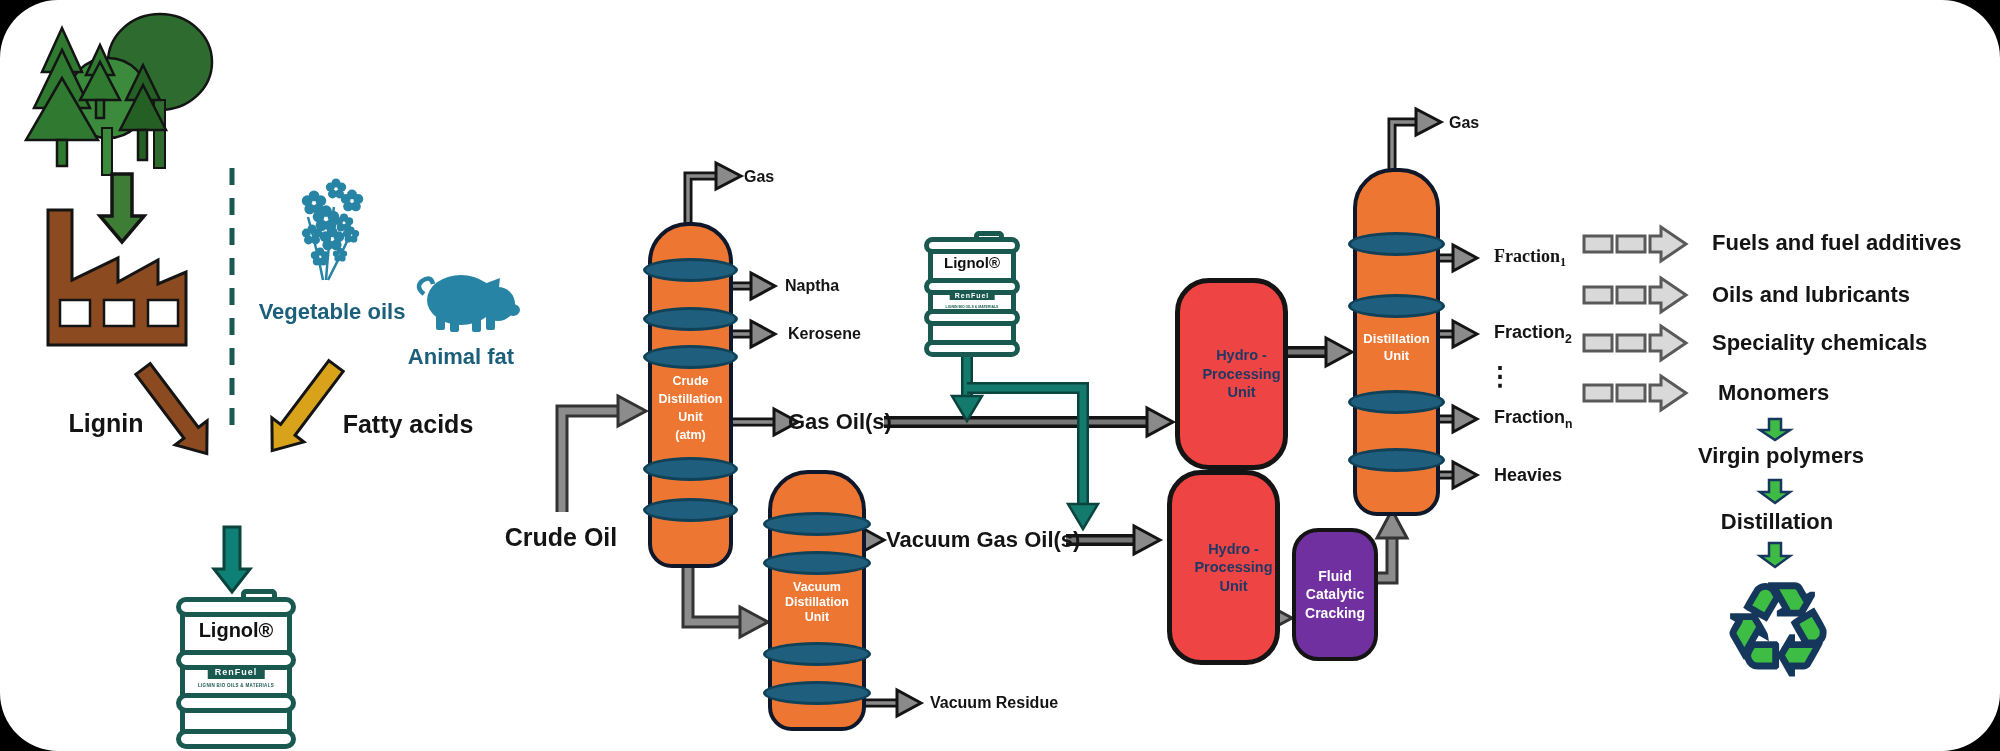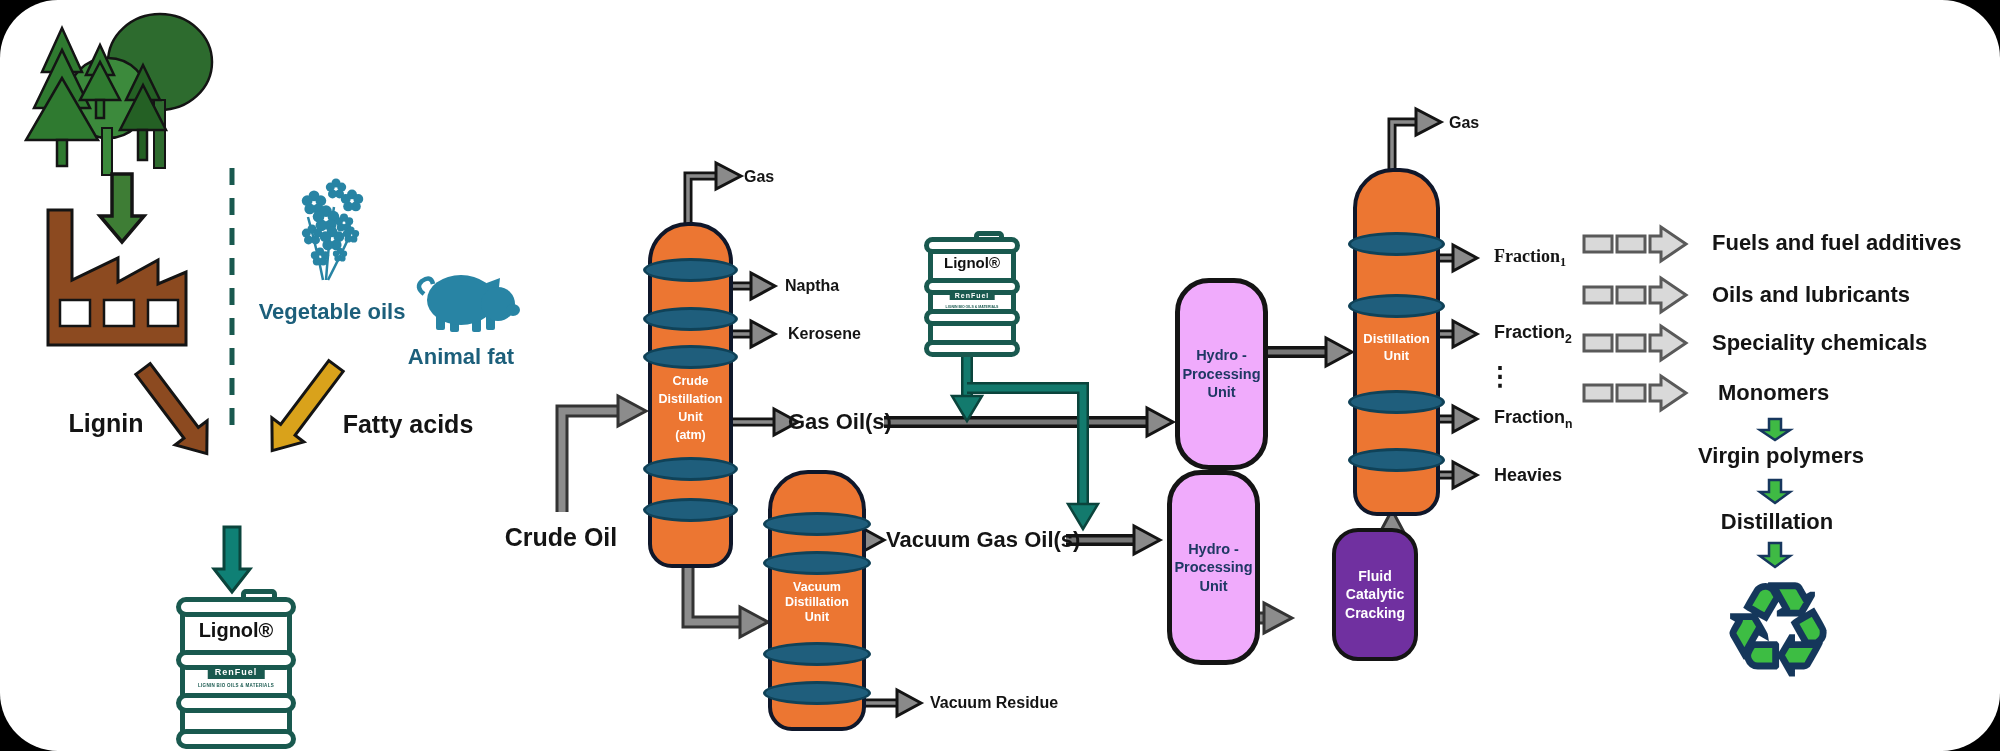--- a/index.html
+++ b/index.html
@@ -7,21 +7,21 @@
   .canvas{position:absolute;left:0;top:0;width:2000px;height:751px;background:#fff;border-radius:58px;overflow:hidden;}
   svg.layer{position:absolute;left:0;top:0;}
   .lbl{position:absolute;font-weight:700;white-space:nowrap;color:#141414;}
   .lbl-c{transform:translate(-50%,-50%);}
   .lbl-l{transform:translateY(-50%);}
   sub{font-size:68%;}
   .col{position:absolute;background:#EC7632;border:4px solid #0f172a;border-radius:40px 40px 24px 24px;}
   .band{position:absolute;left:-9px;right:-9px;height:18px;background:#1F5E7C;border:3px solid #0F4258;border-radius:50%;}
   .col-label{position:absolute;width:100%;text-align:center;color:#fff;font-weight:700;}
   .unit{position:absolute;border:5px solid #141414;border-radius:34px;display:flex;flex-direction:column;align-items:center;justify-content:center;text-align:center;font-weight:700;}
-  .hpu{background:#f0abfc;color:#1F3864;font-size:14.5px;line-height:1.28;}
+  .hpu{background:#ef4444;color:#1F3864;font-size:14.5px;line-height:1.28;padding-left:20px;}
   .fcc{background:#7030A0;color:#fff;font-size:14px;line-height:1.3;border-radius:26px;border-width:4px;}
   .barrel{position:absolute;background:#fff;border:5px solid #19594F;border-radius:12px;}
   .barrel-ring{position:absolute;left:-9px;right:-9px;height:10px;background:#fff;border:5px solid #19594F;border-radius:10px;}
   .barrel-cap{position:absolute;width:26px;height:12px;background:#fff;border:5px solid #19594F;border-radius:5px;}
   .barrel-name{position:absolute;width:100%;text-align:center;font-weight:700;color:#111;}
   .barrel-logo{position:absolute;left:50%;transform:translateX(-50%);background:#19594F;color:#fff;font-weight:700;text-align:center;letter-spacing:1px;}
   .barrel-tag{position:absolute;width:100%;text-align:center;color:#19594F;font-weight:700;}
   .recycle{color:#3DBD43;-webkit-text-stroke:3px #15375B;font-weight:700;line-height:1;}
   .dots{line-height:0.55;}
   
@@ -298,21 +298,21 @@
 <div class="unit hpu" style="left:1175px;top:278px;width:83px;height:182px;">
   <div>Hydro -</div>
       <div>Processing</div>
       <div>Unit</div>
 </div>
 <div class="unit hpu" style="left:1167px;top:470px;width:83px;height:185px;">
   <div>Hydro -</div>
       <div>Processing</div>
       <div>Unit</div>
 </div>
-<div class="unit fcc" style="left:1292px;top:528px;width:78px;height:125px;margin-left:40px;">
+<div class="unit fcc" style="left:1292px;top:528px;width:78px;height:125px;">
   <div>Fluid</div>
       <div>Catalytic</div>
       <div>Cracking</div>
 </div>
 
 <div class="barrel" style="left:180px;top:598px;width:102px;height:140px;">
   <div class="barrel-cap" style="top:-14px;left:55%;"></div>
   <div class="barrel-ring" style="top:-6px"></div>
   <div class="barrel-ring" style="top:47px"></div>
   <div class="barrel-ring" style="top:90px"></div>

